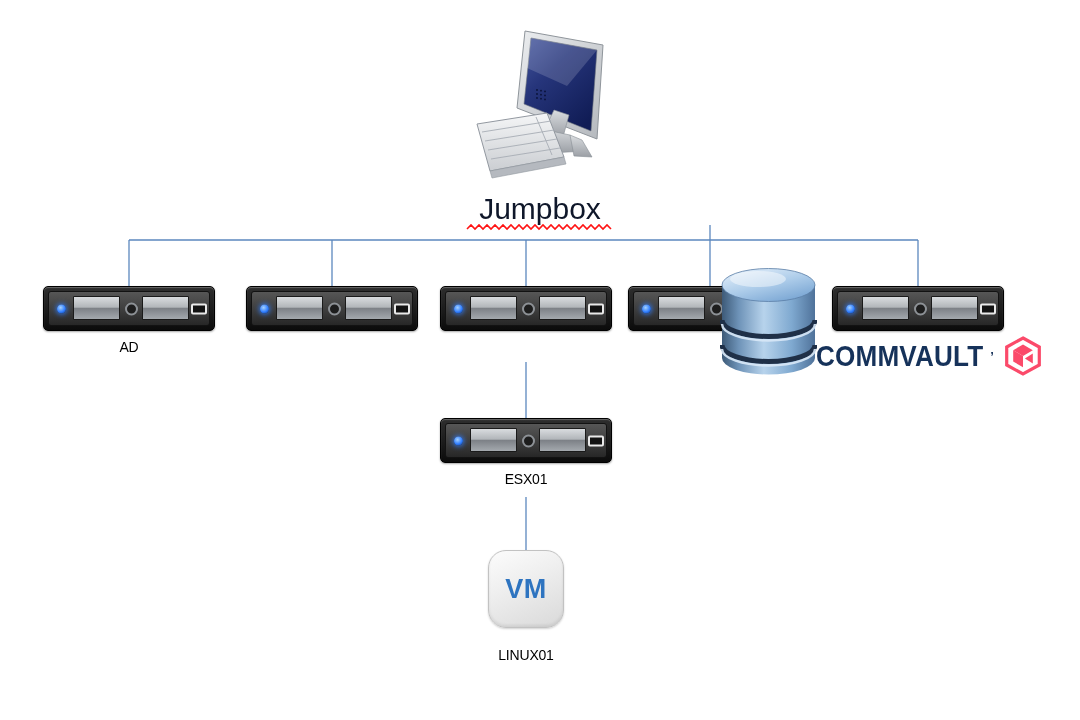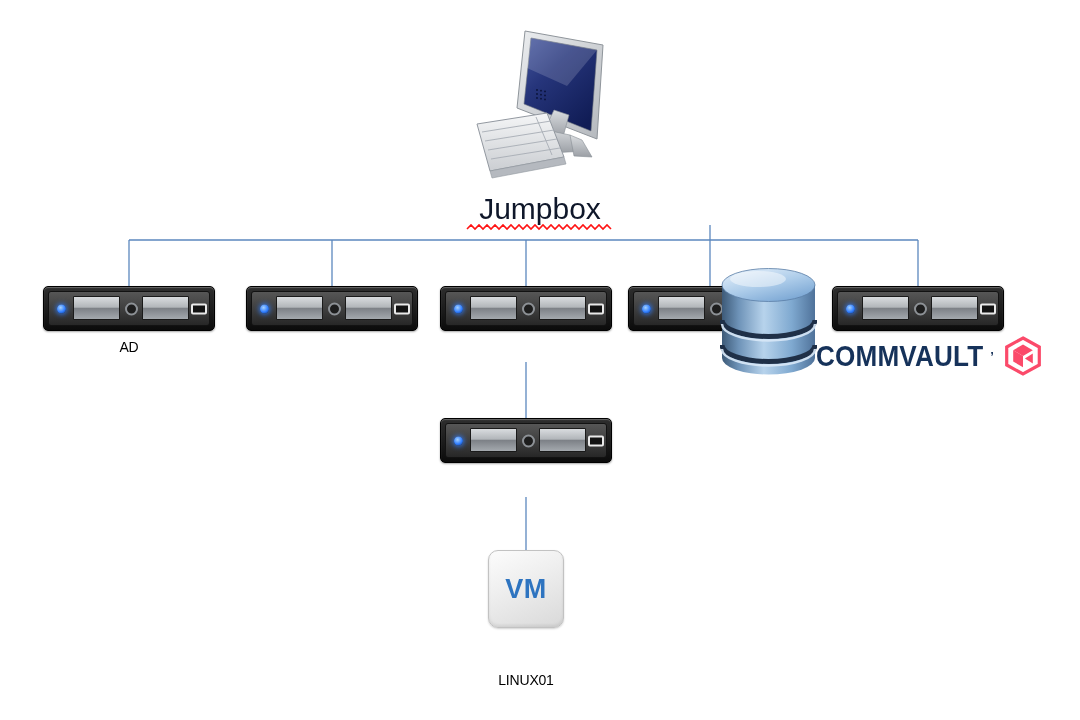--- a/index.html
+++ b/index.html
@@ -52,21 +52,21 @@
   .cv-logo{position:absolute;left:816px;top:335px;display:flex;align-items:center;z-index:4}
   .cv-text{font-size:30px;font-weight:bold;color:var(--commvault-text);letter-spacing:.2px;
     transform:scaleX(.87);transform-origin:left top;white-space:nowrap;line-height:1.1}
   .cv-tm{font-size:13px;font-weight:bold;color:var(--commvault-text);margin-left:-18px;margin-top:2px}
   .cv-icon{margin-left:10px;margin-top:1px}
   .cv-fill{fill:var(--commvault-icon)}
   .cv-stroke{fill:none;stroke:var(--commvault-icon);stroke-width:3.2}
 
   
   .vm-box{position:absolute;left:488px;top:550px;width:76px;height:78px;z-index:3;
-    border-radius:10px;border:1px solid #c2c2c2;
+    border-radius:18px;border:1px solid #c2c2c2;
     background:linear-gradient(155deg,#fcfcfc 0%,#efefef 40%,#d9d9d9 100%);
     box-shadow:inset 0 -2px 3px rgba(0,0,0,.08),0 1px 2px rgba(0,0,0,.18);
     display:flex;align-items:center;justify-content:center}
   .vm-text{font-size:27px;font-weight:bold;color:var(--vm-text);letter-spacing:.5px}
 </style>
 </head>
 <body>
 
 <div class="canvas">
 
@@ -219,15 +219,16 @@
       <polygon class="cv-fill" points="9.2,14.2 19,19.9 19,31.2 9.2,25.5"></polygon>
       <polygon class="cv-fill" points="28.8,17.6 28.8,27.4 20.9,22.5"></polygon>
     </svg>
   </div>
 
   <div class="vm-box">
     <span class="vm-text">VM</span>
   </div>
 
   <div class="node-label" style="left:29px;top:340px">AD</div>
-  <div class="node-label" style="left:426px;top:673px">LINUX01</div>
+  <div class="node-label" style="left:426px;top:472px">ESX01</div>
+  <div class="node-label" style="left:426px;top:648px">LINUX01</div>
 
 </div>
 
 </body></html>

